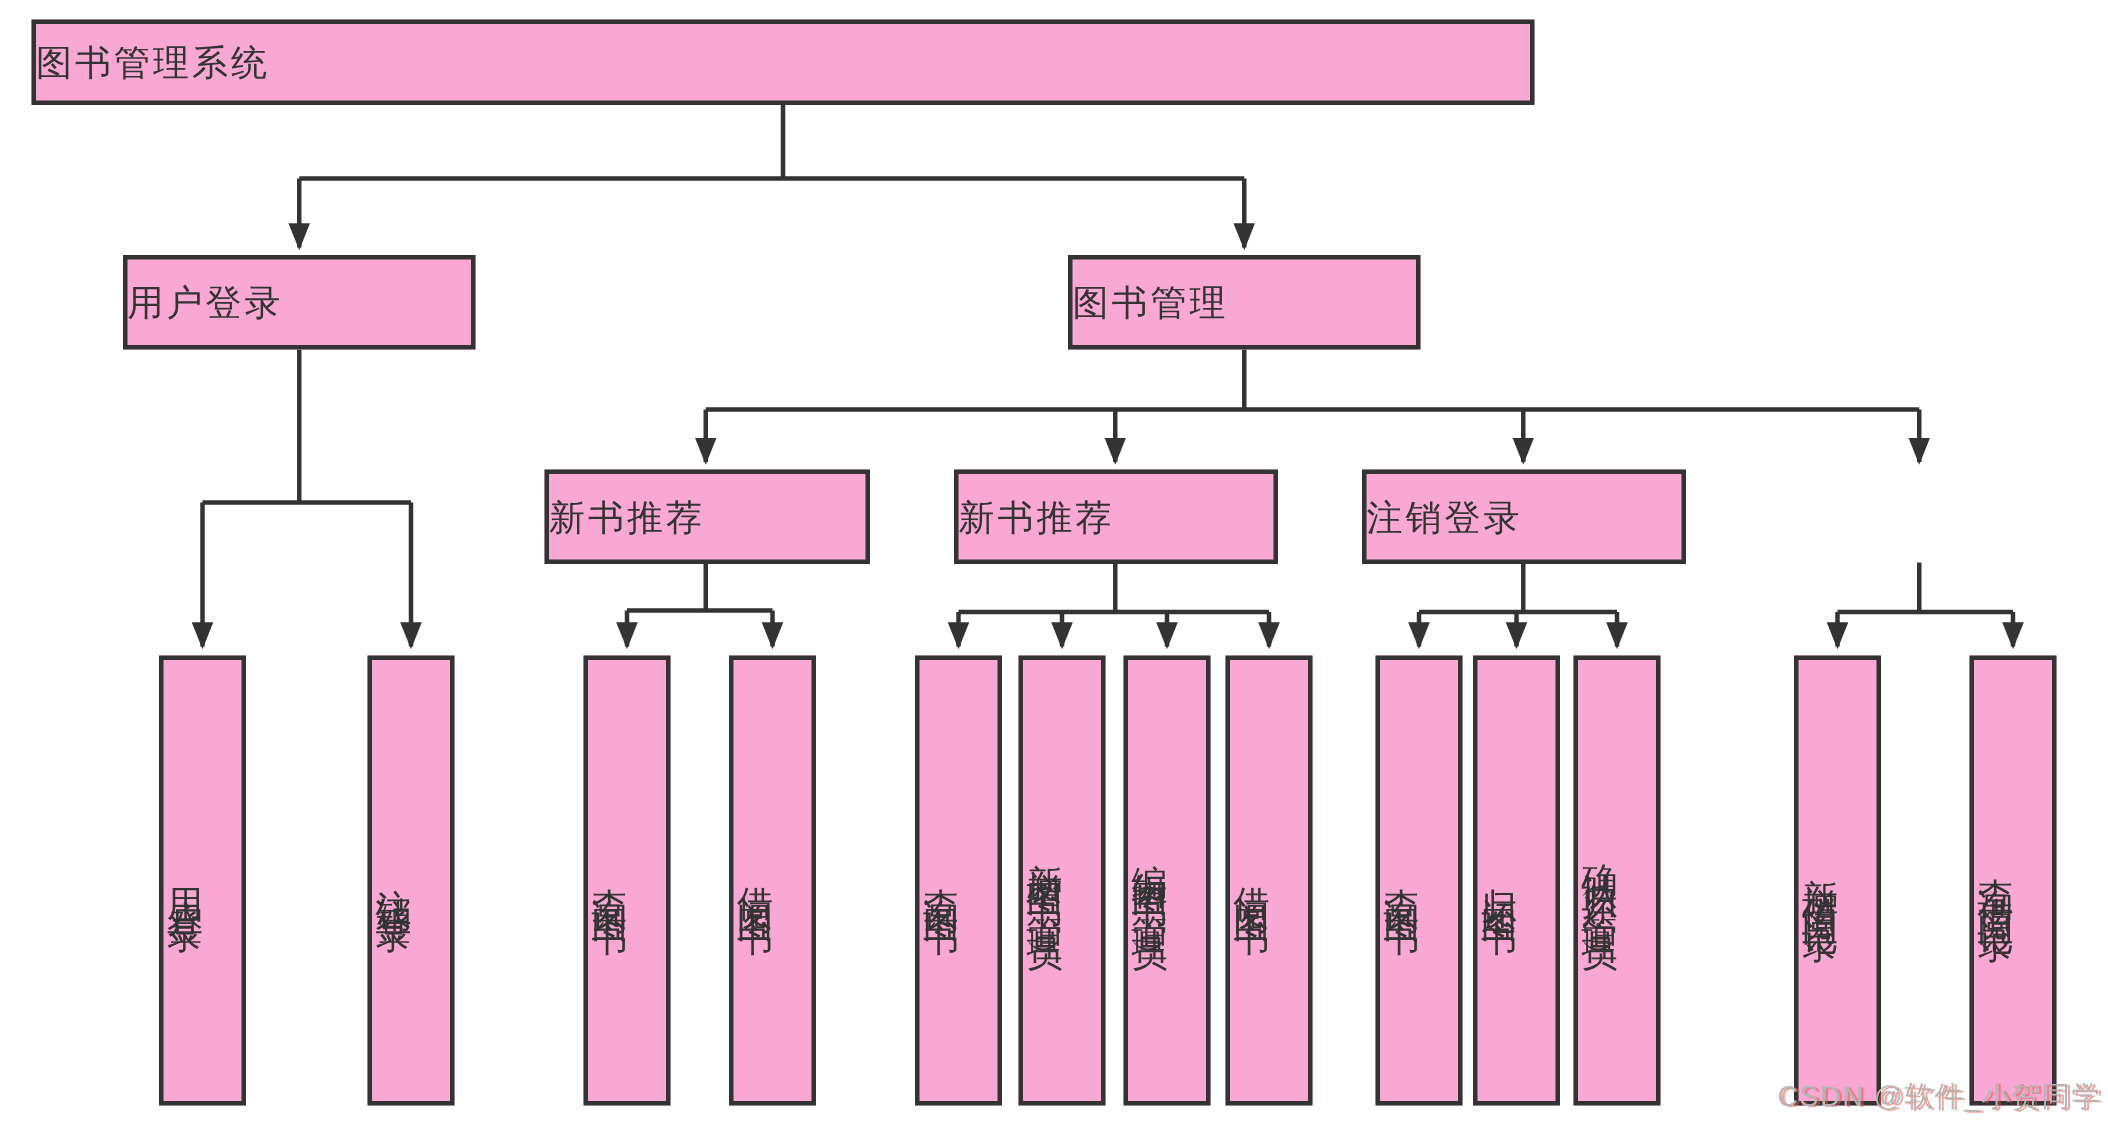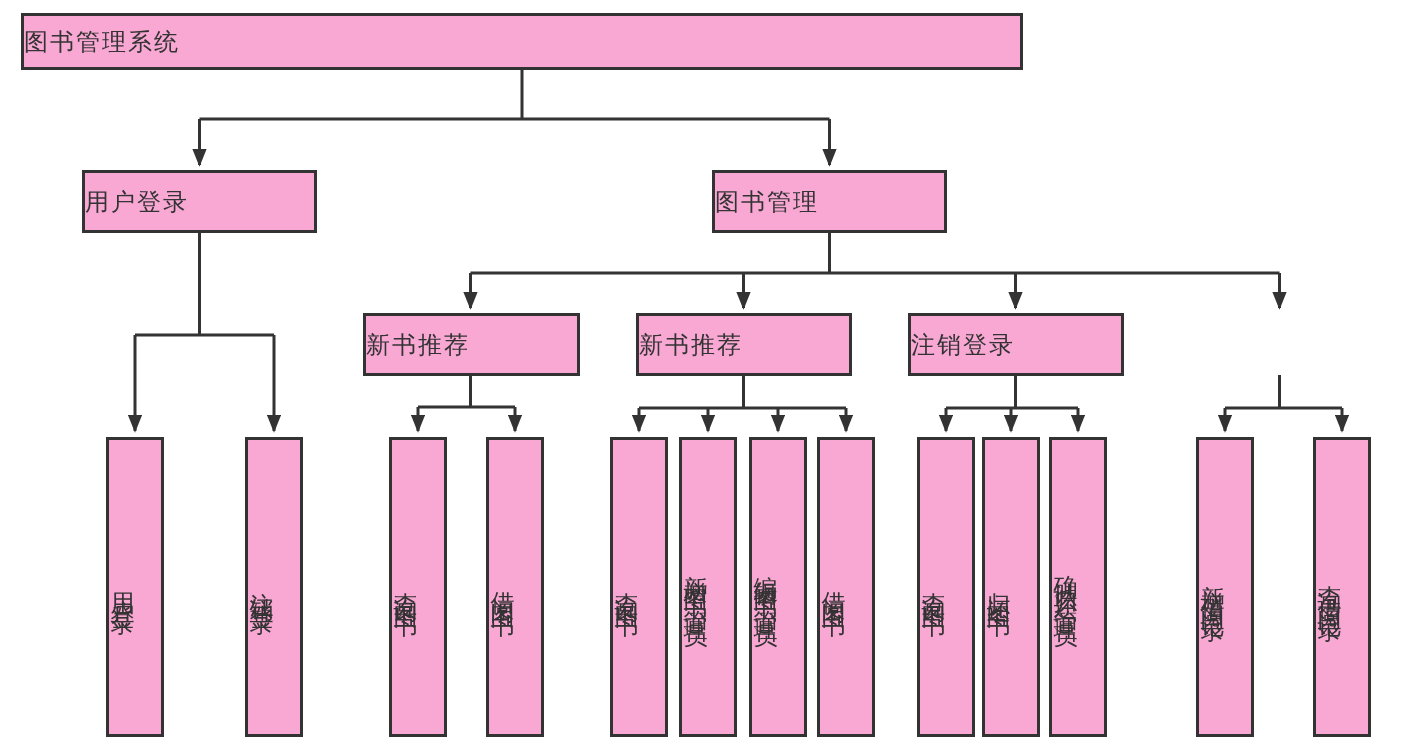--- a/index.html
+++ b/index.html
@@ -157,14 +157,15 @@
     <span>确认归还（管理员）</span>
   </div>
 
   <div class="box vbox" style="left:1196px; top:437px; width:58px; height:300px">
     <span>新增借阅记录</span>
   </div>
   <div class="box vbox" style="left:1313px; top:437px; width:58px; height:300px">
     <span>查询借阅记录</span>
   </div>
 
+  <div class="watermark">CSDN @软件_小贺同学</div>
 
 </div>
 
 </body></html>

